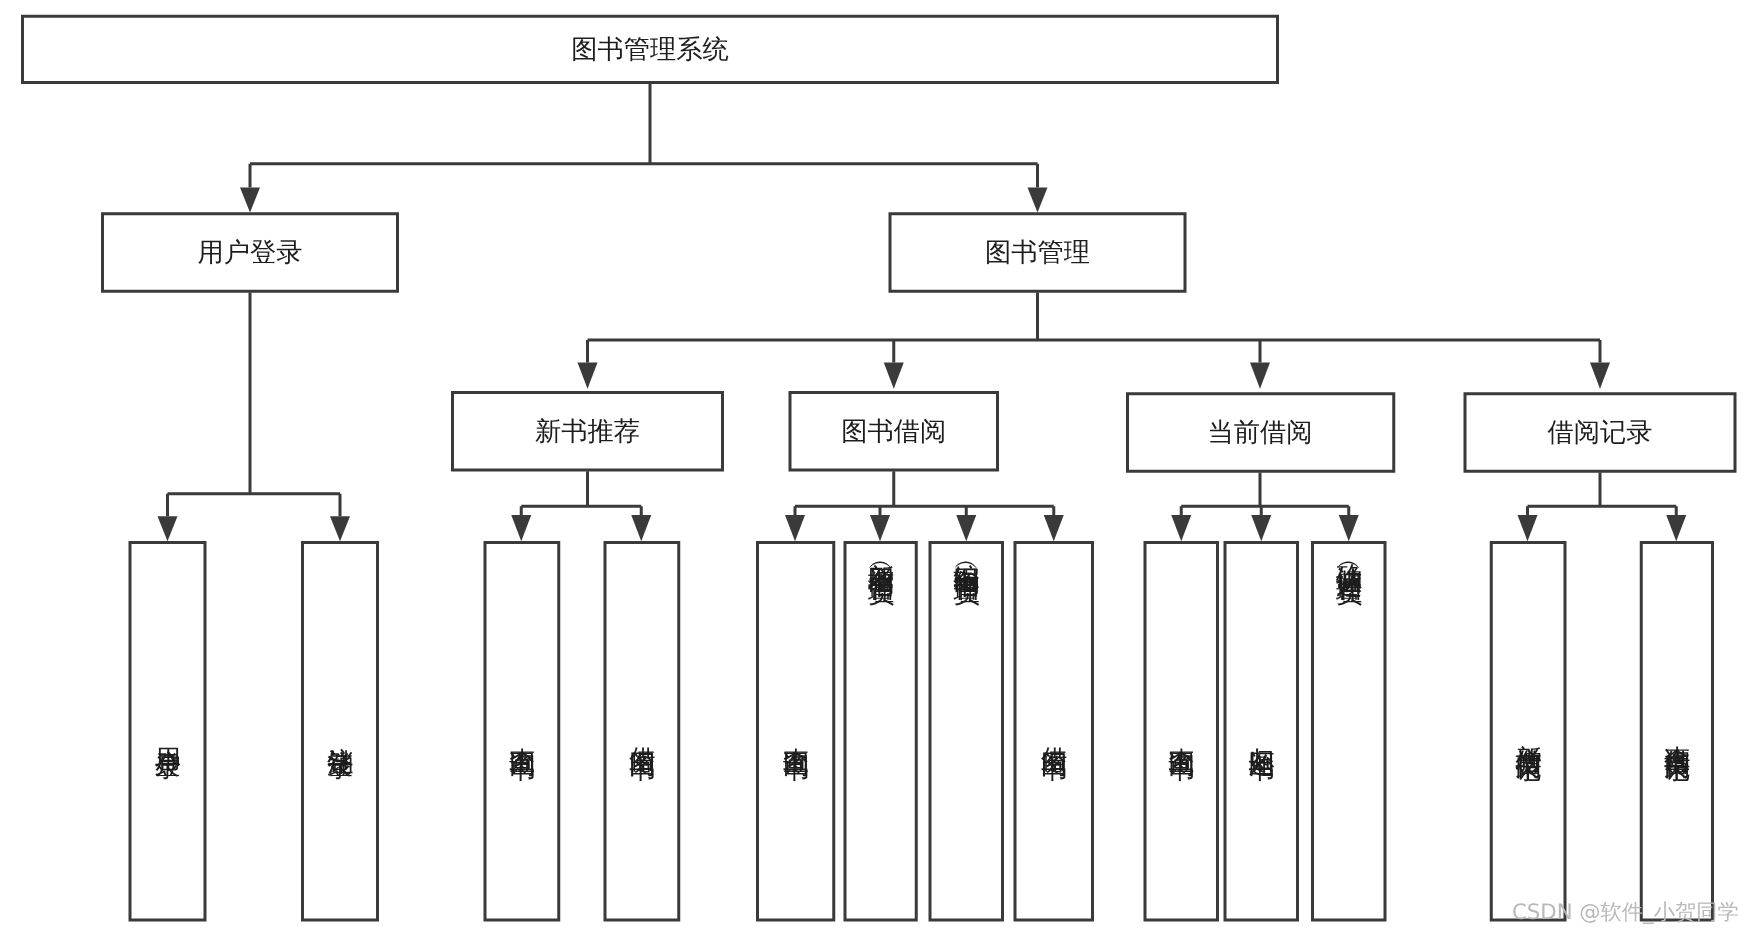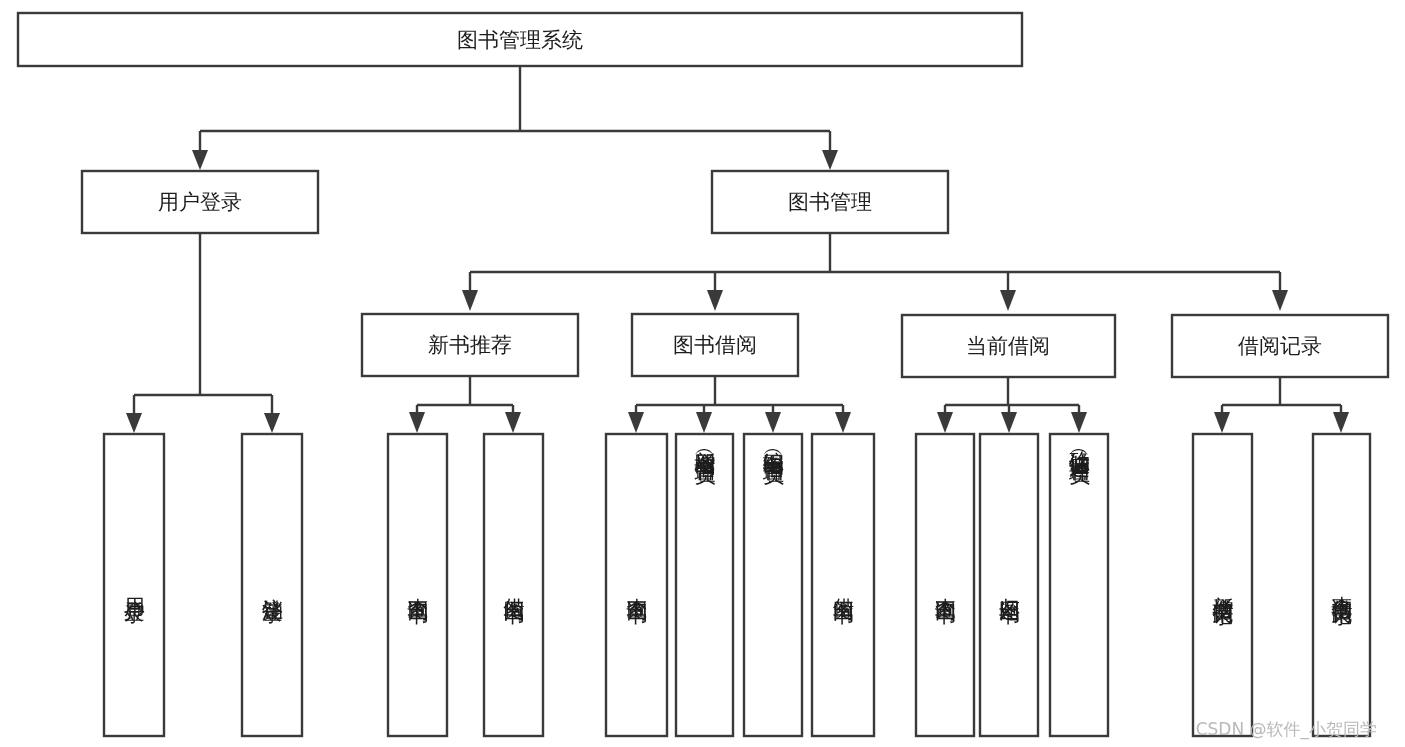--- a/index.html
+++ b/index.html
@@ -60,21 +60,21 @@
     text-orientation: upright;
     font-family: "DejaVu Sans", "Liberation Sans", sans-serif;
     font-size: 21px;
     line-height: 1.18;
     color: #1d1d1d;
     letter-spacing: 2px;
     white-space: nowrap;
   }
   .watermark {
     position: absolute;
-    right: 28px;
+    right: 14px;
     bottom: 6px;
     font-family: "DejaVu Sans", "Liberation Sans", sans-serif;
     font-size: 17px;
     color: #b9b9b9;
     white-space: nowrap;
     pointer-events: none;
   }
 </style>
 </head>
 <body>

